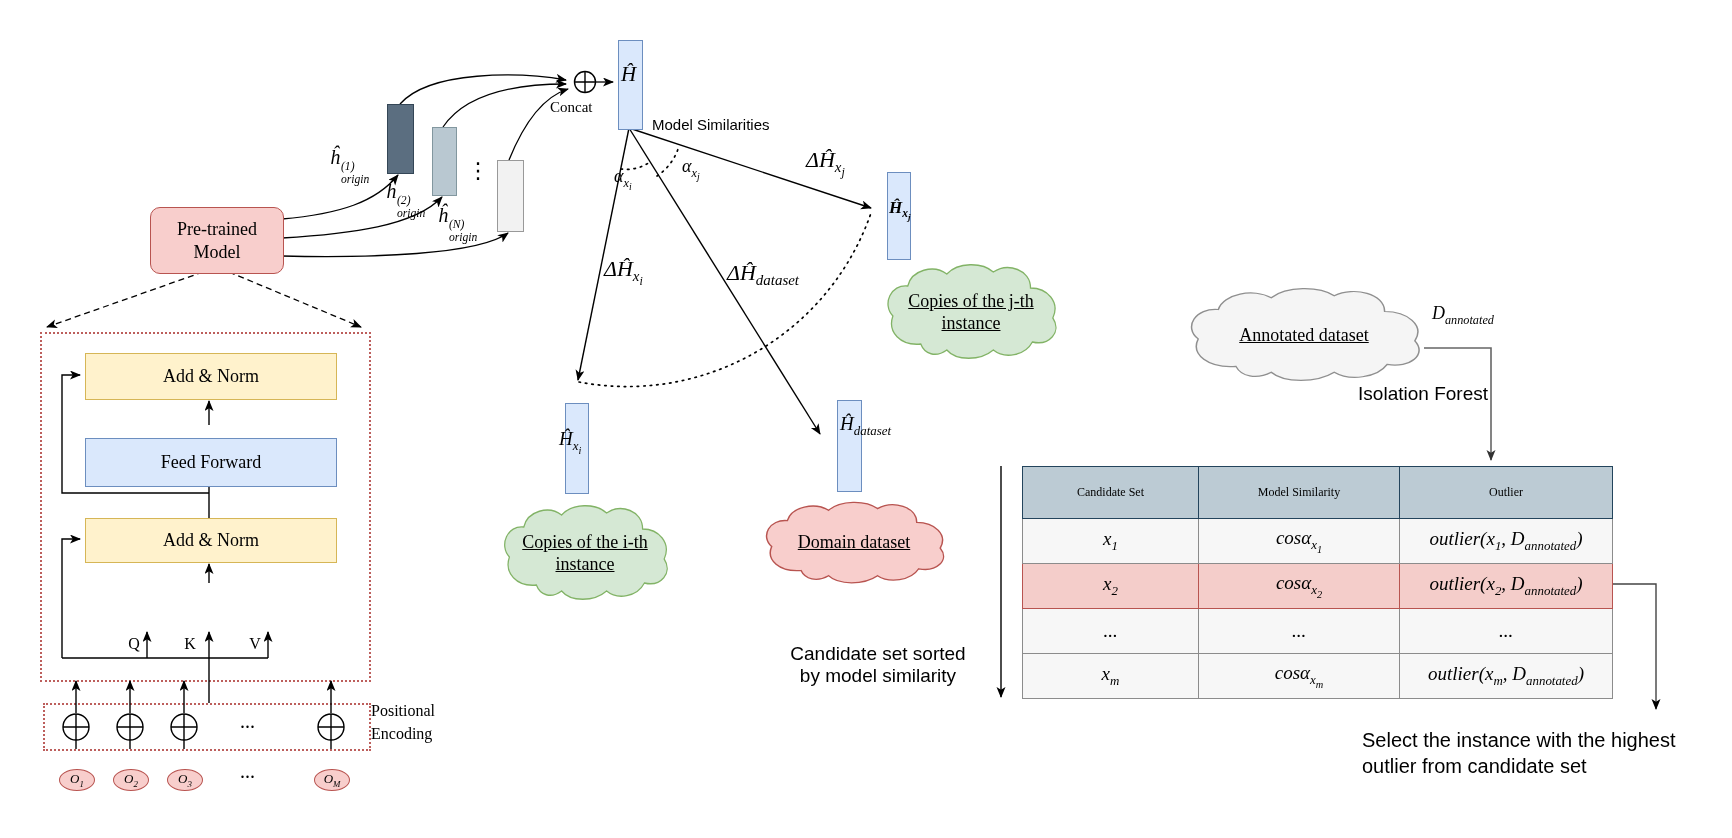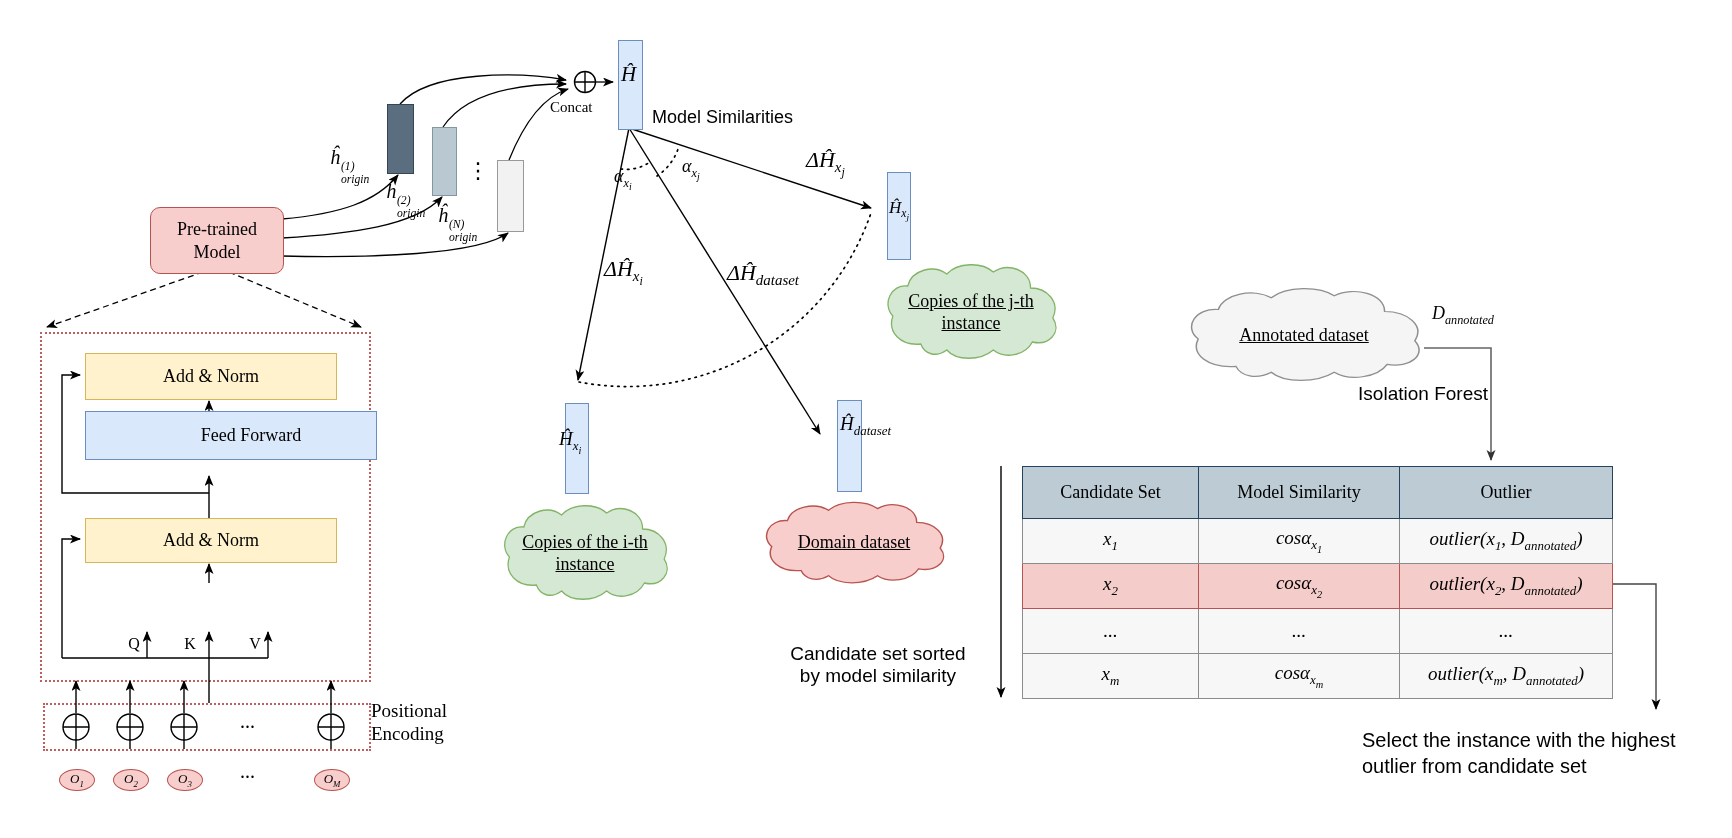--- a/index.html
+++ b/index.html
@@ -29,21 +29,21 @@
   
   .cloudtxt{position:absolute;display:flex;flex-direction:column;align-items:center;
             justify-content:center;text-align:center;z-index:5;font-size:18px;line-height:22px;text-decoration:underline;}
   
   .oell{position:absolute;width:34px;height:20px;border-radius:50%;background:#f8cecc;
         border:1px solid #b85450;display:flex;align-items:center;justify-content:center;
         font-size:13px;font-style:italic;z-index:4;}
   
   table.otbl{position:absolute;left:1022px;top:466px;border-collapse:collapse;z-index:4;}
   table.otbl th{background:#bccbd4;border:1.5px solid #23445c;font-weight:normal;
-                font-size:18px;height:49px;text-align:center;}
+                font-size:12px;height:49px;text-align:center;}
   table.otbl td{background:#f7f7f7;border:1px solid #8c8c8c;font-size:19px;font-style:italic;
                 text-align:center;height:42px;}
   table.otbl tr.pink td{background:#f4cdca;border-color:#b85450;}
 </style>
 </head>
 <body>
 
 <div id="canvas">
 
   <div class="dotframe" style="left:40px;top:332px;width:327px;height:346px;"></div>
@@ -150,32 +150,32 @@
   <div class="blk pinkbox serif" style="left:150px;top:207px;width:132px;height:65px;">
     <div>
         <div>Pre-trained</div>
          <div>Model</div>
       </div>
   </div>
 
   <div class="blk yellow serif" style="left:85px;top:353px;width:250px;height:45px;">
     <span>Add &amp; Norm</span>
     </div>
-  <div class="blk blue serif" style="left:85px;top:411px;width:250px;height:47px;padding-left:40px;">
+  <div class="blk blue serif" style="left:85px;top:438px;width:250px;height:47px;">
     <span>Feed Forward</span>
     </div>
   <div class="blk yellow serif" style="left:85px;top:518px;width:250px;height:43px;">
     <span>Add &amp; Norm</span>
     </div>
 
   <div class="lbl serif" style="left:124px;top:635px;width:20px;text-align:center;font-size:16px;">Q</div>
   <div class="lbl serif" style="left:180px;top:635px;width:20px;text-align:center;font-size:16px;">K</div>
   <div class="lbl serif" style="left:245px;top:635px;width:20px;text-align:center;font-size:16px;">V</div>
 
-  <div class="lbl serif" style="left:371px;top:699px;font-size:19px;line-height:23px;">
+  <div class="lbl serif" style="left:371px;top:699px;font-size:16px;line-height:23px;">
     <div>Positional</div>
     <div>Encoding</div>
   </div>
 
   <div class="oell serif" style="left:59px;top:769px;">
     <span>O<sub>1</sub></span>
     </div>
   <div class="oell serif" style="left:113px;top:769px;">
     <span>O<sub>2</sub></span>
     </div>
@@ -205,28 +205,28 @@
         <span>origin</span>
       </span></div>
   <div class="lbl serif it" style="left:438px;top:204px;font-size:20px;">ĥ<span class="st">
         <span>(N)</span>
         <span>origin</span>
       </span></div>
   <div class="lbl serif" style="left:467px;top:158px;font-size:22px;">⋮</div>
   <div class="lbl serif" style="left:550px;top:99px;font-size:15px;">Concat</div>
   <div class="lbl serif it" style="left:621px;top:62px;font-size:21px;">Ĥ</div>
 
-  <div class="lbl sans" style="left:652px;top:107px;font-size:18px;">Model Similarities</div>
+  <div class="lbl sans" style="left:652px;top:116px;font-size:15px;">Model Similarities</div>
   <div class="lbl serif it" style="left:614px;top:166px;font-size:18px;">α<sub>x<sub>i</sub></sub></div>
   <div class="lbl serif it" style="left:682px;top:156px;font-size:18px;">α<sub>x<sub>j</sub></sub></div>
   <div class="lbl serif it" style="left:604px;top:256px;font-size:22px;">ΔĤ<sub>x<sub>i</sub></sub></div>
   <div class="lbl serif it" style="left:727px;top:260px;font-size:22px;">ΔĤ<sub>dataset</sub></div>
   <div class="lbl serif it" style="left:806px;top:147px;font-size:22px;">ΔĤ<sub>x<sub>j</sub></sub></div>
   <div class="lbl serif it" style="left:559px;top:428px;font-size:19px;">Ĥ<sub>x<sub>i</sub></sub></div>
-  <div class="lbl serif it" style="left:889px;top:198px;font-size:17px;">Ĥ<sub>x<sub>j</sub></sub></div>
+  <div class="lbl serif it" style="left:889px;top:198px;font-size:17px;font-weight:bold;">Ĥ<sub>x<sub>j</sub></sub></div>
   <div class="lbl serif it" style="left:840px;top:413px;font-size:19px;">Ĥ<sub>dataset</sub></div>
 
   <div class="cloudtxt serif" style="left:878px;top:262px;width:186px;height:100px;">
     <div>Copies of the j-th</div>
     <div>instance</div>
   </div>
   <div class="cloudtxt serif" style="left:495px;top:503px;width:180px;height:100px;">
     <div>Copies of the i-th</div>
     <div>instance</div>
   </div>

